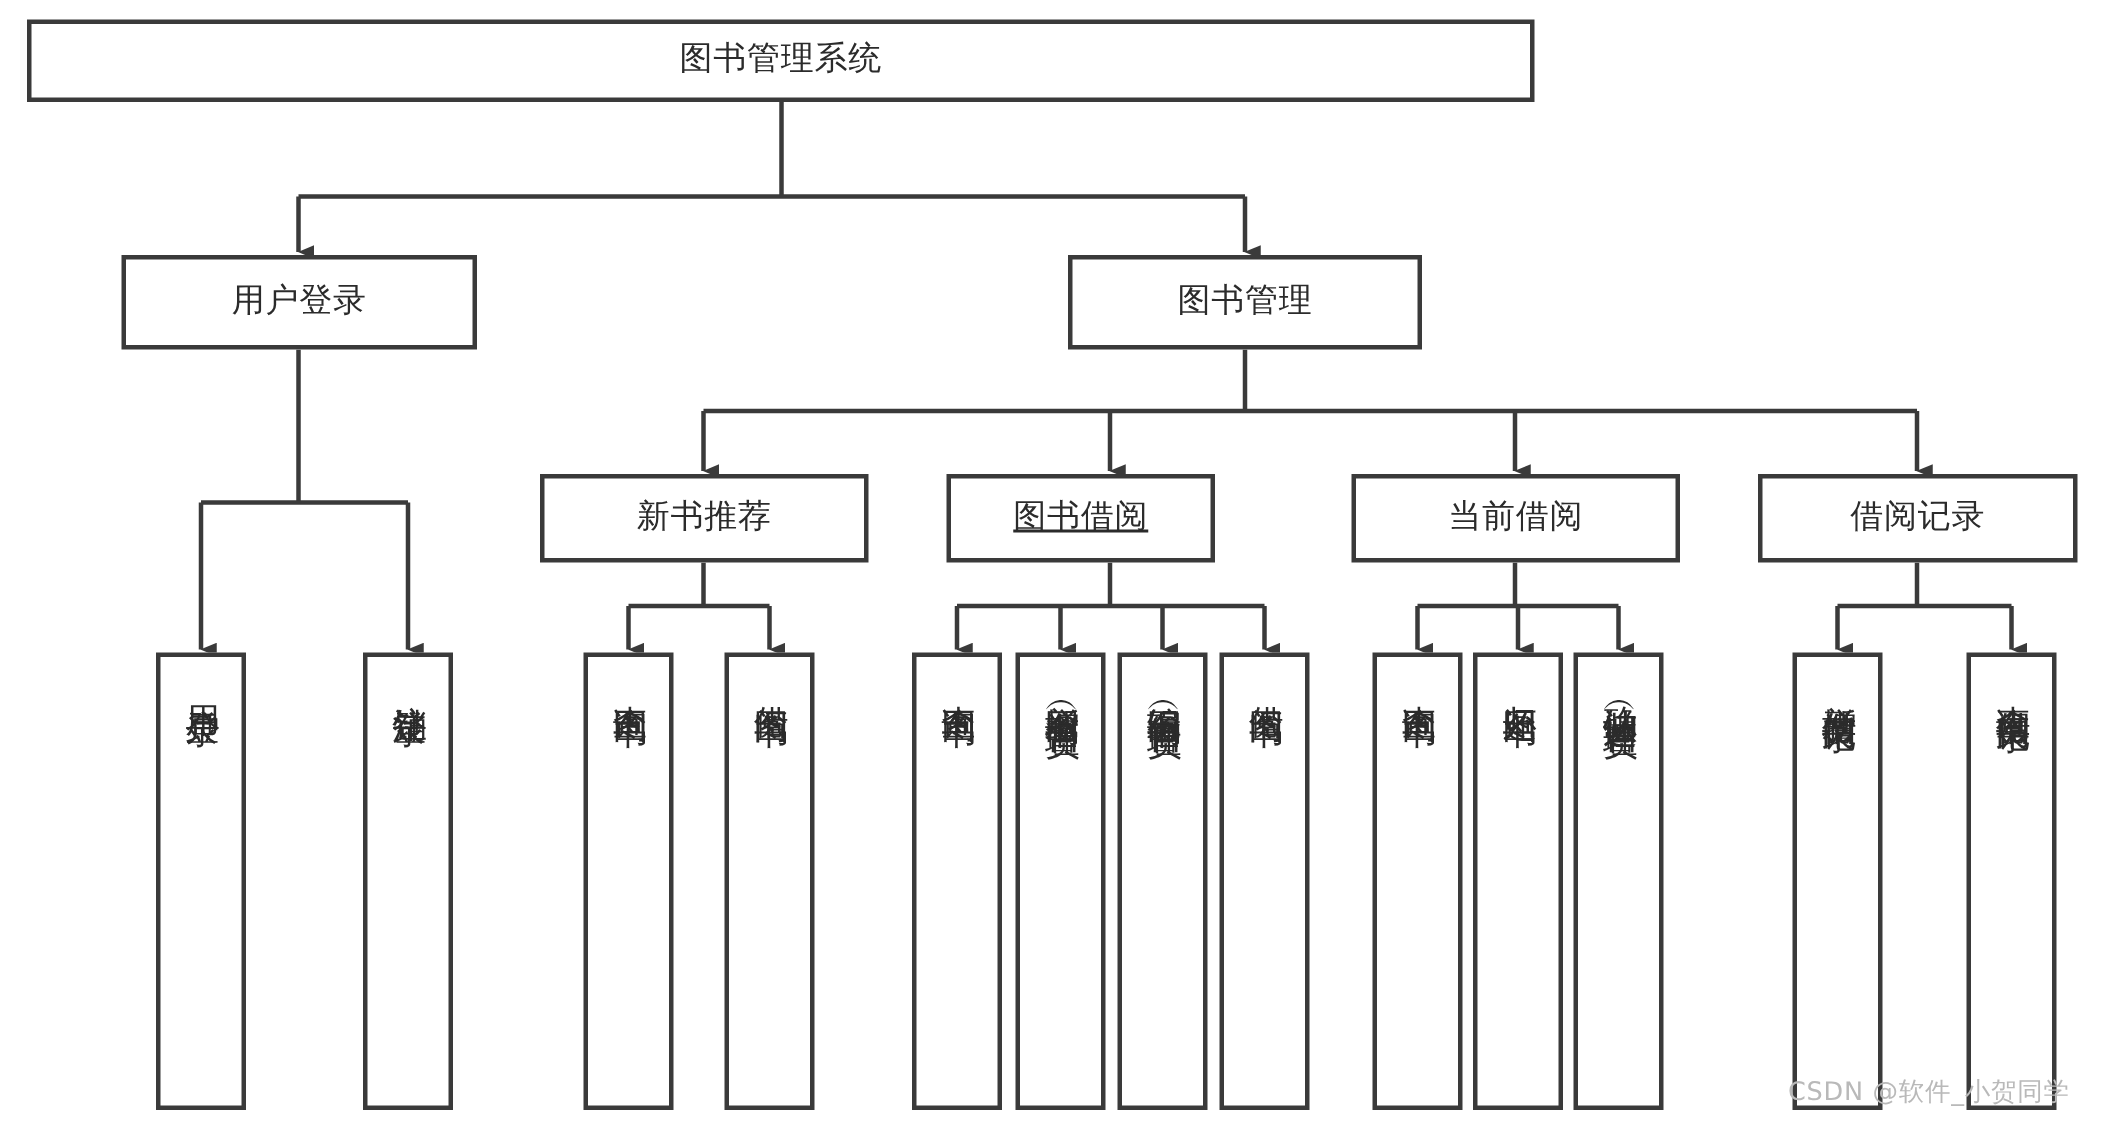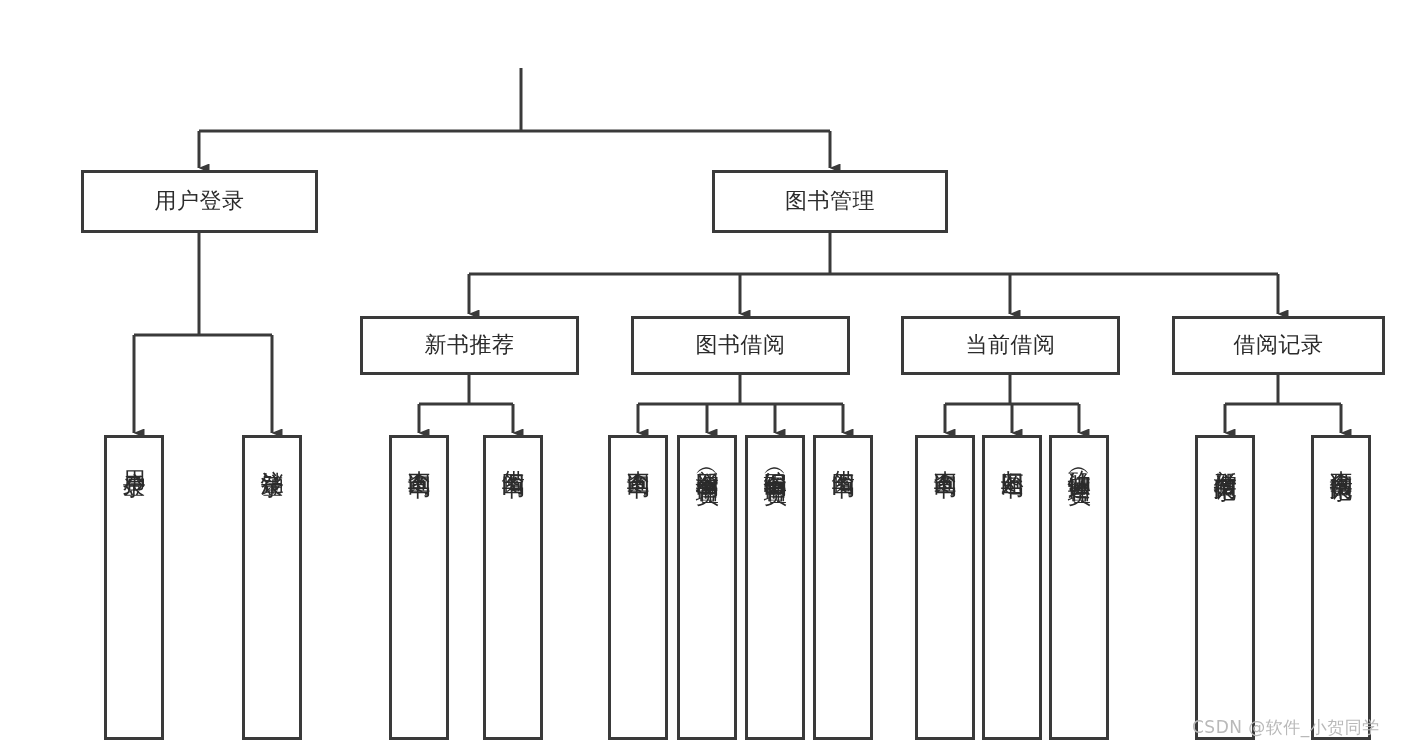--- a/index.html
+++ b/index.html
@@ -118,32 +118,35 @@
       <path d="M1012,404 L1012,433" marker-end="url(#arrowhead)"></path>
       <path d="M1079,404 L1079,433" marker-end="url(#arrowhead)"></path>
 
       <path d="M1278,375 L1278,404"></path>
       <path d="M1225,404 L1341,404"></path>
       <path d="M1225,404 L1225,433" marker-end="url(#arrowhead)"></path>
       <path d="M1341,404 L1341,433" marker-end="url(#arrowhead)"></path>
     </g>
   </svg>
 
+  <div class="node-box root" id="node-root" style="left: 18px; top: 13px; width: 1005px; height: 55px;">
+    <span class="node-label-h">图书管理系统</span>
+  </div>
 
   <div class="node-box" id="node-l2-0" style="left: 81px; top: 170px; width: 237px; height: 63px;">
     <span class="node-label-h">用户登录</span>
   </div>
   <div class="node-box" id="node-l3-0" style="left: 360px; top: 316px; width: 219px; height: 59px;">
     <span class="node-label-h">新书推荐</span>
   </div>
 
   <div class="node-box" id="node-l2-1" style="left: 712px; top: 170px; width: 236px; height: 63px;">
     <span class="node-label-h">图书管理</span>
   </div>
-  <div class="node-box" id="node-l3-1" style="left: 631px; top: 316px; width: 219px; height: 59px;">
+  <div class="node-box" id="node-l3-1" style="left: 631px; top: 316px; width: 179px; height: 59px; text-decoration: underline;">
     <span class="node-label-h">图书借阅</span>
   </div>
   <div class="node-box" id="node-l3-3" style="left: 1172px; top: 316px; width: 213px; height: 59px;">
     <span class="node-label-h">借阅记录</span>
   </div>
   <div class="node-box" id="node-l3-2" style="left: 901px; top: 316px; width: 219px; height: 59px;">
     <span class="node-label-h">当前借阅</span>
   </div>
 
   <div class="node-box leaf" id="node-leaf-0" style="left: 104px; top: 435px; width: 60px; height: 305px;">

